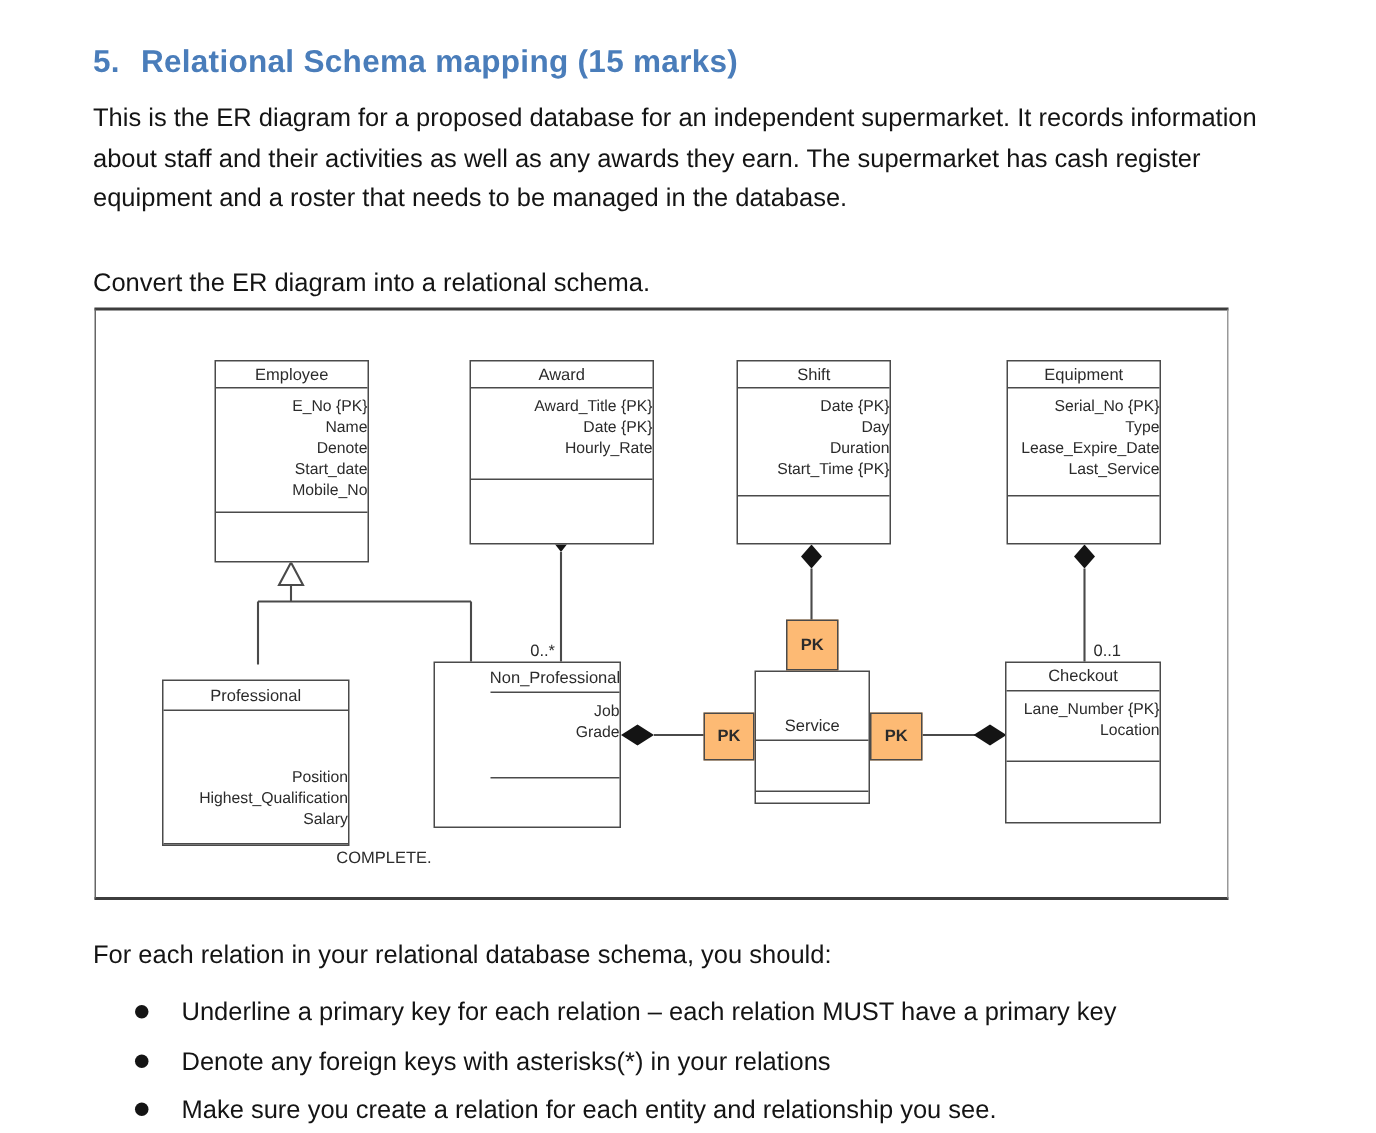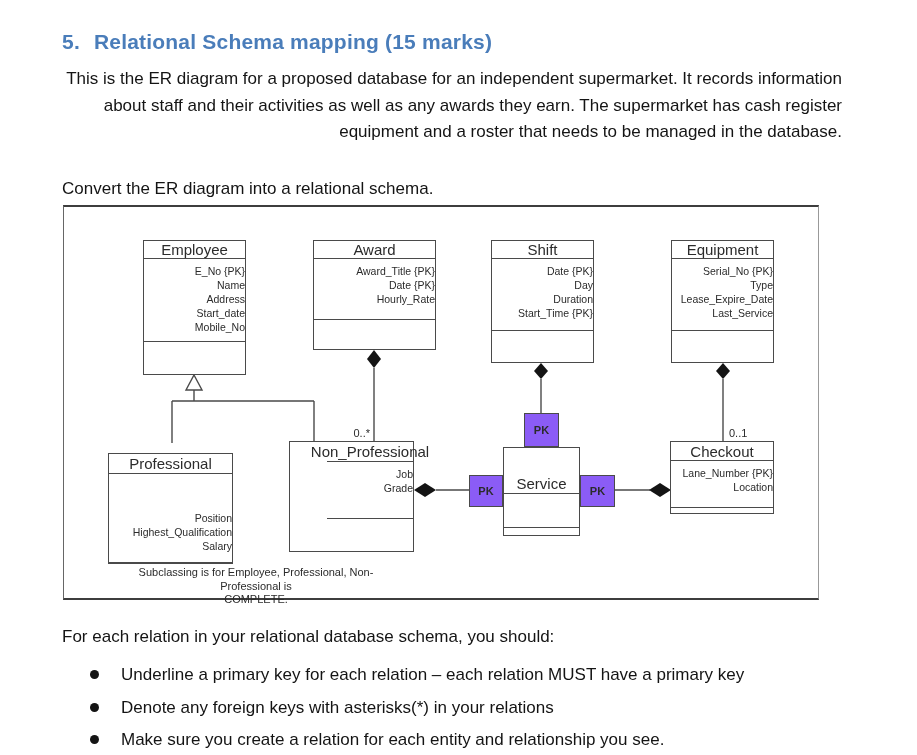--- a/index.html
+++ b/index.html
@@ -16,21 +16,21 @@
     position:absolute;left:62px;top:30px;
     display:flex;gap:14px;
     font-size:21px;font-weight:bold;color:#4a7dba;
     letter-spacing:0.2px;
   }
   .para{
     position:absolute;left:62px;
     font-size:17px;line-height:26.5px;color:#141414;
     width:780px;
   }
-  .para.intro{top:66px;text-align:right;}
+  .para.intro{top:66px;}
   .para.instruction{top:176px;}
   .para.followup{top:624px;}
   .bullet-list{
     position:absolute;left:90px;top:662px;width:780px;
     margin:0;padding:0;list-style:none;
     font-size:17px;color:#141414;
   }
   .bullet-list li{
     position:relative;padding-left:31px;margin-bottom:7.5px;line-height:25px;
   }
@@ -44,33 +44,33 @@
     background:#ffffff;
     border-top:2px solid #3d3d3d;border-bottom:2px solid #3d3d3d;
     border-left:1px solid #666;border-right:1px solid #999;
   }
   .diagram svg.connectors{position:absolute;left:0;top:0;z-index:1;}
   .entity{
     position:absolute;z-index:2;background:#fff;
     border:1.5px solid #4a4a4a;box-sizing:border-box;
   }
   .entity .entity-title{
-    text-align:center;font-size:15px;color:#2b2b2b;
+    text-align:center;font-size:11px;color:#2b2b2b;
     border-bottom:1.5px solid #4a4a4a;box-sizing:border-box;
     display:flex;align-items:center;justify-content:center;
   }
   .entity .entity-attrs{
     font-size:10.5px;line-height:14px;color:#2b2b2b;
     padding:5px 0 0 6px;box-sizing:border-box;overflow:hidden;text-align:right;
   }
   .entity .entity-empty{
     border-top:1.5px solid #4a4a4a;box-sizing:border-box;
   }
   .pk-box{
-    position:absolute;z-index:3;background:#8b5cf6;
+    position:absolute;z-index:3;background:#fdba74;
     border:1.5px solid #4a4a4a;box-sizing:border-box;
     display:flex;align-items:center;justify-content:center;
     font-size:11px;font-weight:bold;color:#2b2b2b;
   }
   .diagram-caption{
     position:absolute;left:52px;top:359px;width:280px;z-index:2;
     text-align:center;font-size:11px;line-height:13.5px;color:#2b2b2b;
   }
   .mult-label{font-size:11px;fill:#2b2b2b;font-family:"Liberation Sans",sans-serif;}
 </style>
@@ -111,28 +111,28 @@
 
       <path d="M551,283 H586" fill="none" stroke="#4a4a4a" stroke-width="1.4"></path>
       <polygon points="585,283 596,276 607,283 596,290" fill="#141414"></polygon>
     </svg>
 
     <div class="entity" style="left:79px;top:33px;width:103px;height:135px;">
       <div class="entity-title" style="height:18px;">Employee</div>
       <div class="entity-attrs" style="height:82px;">
           <div>E_No {PK}</div>
           <div>Name</div>
-          <div>Address</div>
+          <div>Denote</div>
           <div>Start_date</div>
           <div>Mobile_No</div>
         </div>
       <div class="entity-empty" style="height:33px;"></div>
     </div>
 
-    <div class="entity" style="left:249px;top:33px;width:123px;height:110px;">
+    <div class="entity" style="left:249px;top:33px;width:123px;height:123px;">
       <div class="entity-title" style="height:18px;">Award</div>
       <div class="entity-attrs" style="height:60px;">
           <div>Award_Title {PK}</div>
           <div>Date {PK}</div>
           <div>Hourly_Rate</div>
         </div>
       <div class="entity-empty" style="height:30px;"></div>
     </div>
 
     <div class="entity" style="left:427px;top:33px;width:103px;height:123px;">
@@ -175,35 +175,34 @@
         </div>
       <div class="entity-empty" style="height:32px;"></div>
     </div>
 
     <div class="entity" style="left:439px;top:240px;width:77px;height:89px;">
       <div class="entity-title" style="height:20px;margin-top:26px;">Service</div>
       <div class="entity-attrs" style="height:33px;"></div>
       <div class="entity-empty" style="height:33px;"></div>
     </div>
 
-    <div class="entity" style="left:606px;top:234px;width:104px;height:73px;">
+    <div class="entity" style="left:606px;top:234px;width:104px;height:108px;">
       <div class="entity-title" style="height:19px;">Checkout</div>
       <div class="entity-attrs" style="height:46px;">
           <div>Lane_Number {PK}</div>
           <div>Location</div>
         </div>
       <div class="entity-empty" style="height:31px;"></div>
     </div>
 
     <div class="pk-box" style="left:460px;top:206px;width:35px;height:34px;">PK</div>
     <div class="pk-box" style="left:405px;top:268px;width:34px;height:32px;">PK</div>
     <div class="pk-box" style="left:516px;top:268px;width:35px;height:32px;">PK</div>
 
     <div class="diagram-caption">
-      <div>Subclassing is for Employee, Professional, Non-Professional is</div>
       <div>COMPLETE.</div>
     </div>
   </div>
 
   <div class="para followup">For each relation in your relational database schema, you should:</div>
 
   <ul class="bullet-list">
     <li><span class="dot"></span><span>Underline a primary key for each relation – each relation MUST have a primary key</span></li>
     <li><span class="dot"></span><span>Denote any foreign keys with asterisks(*) in your relations</span></li>
     <li><span class="dot"></span><span>Make sure you create a relation for each entity and relationship you see.</span></li>

